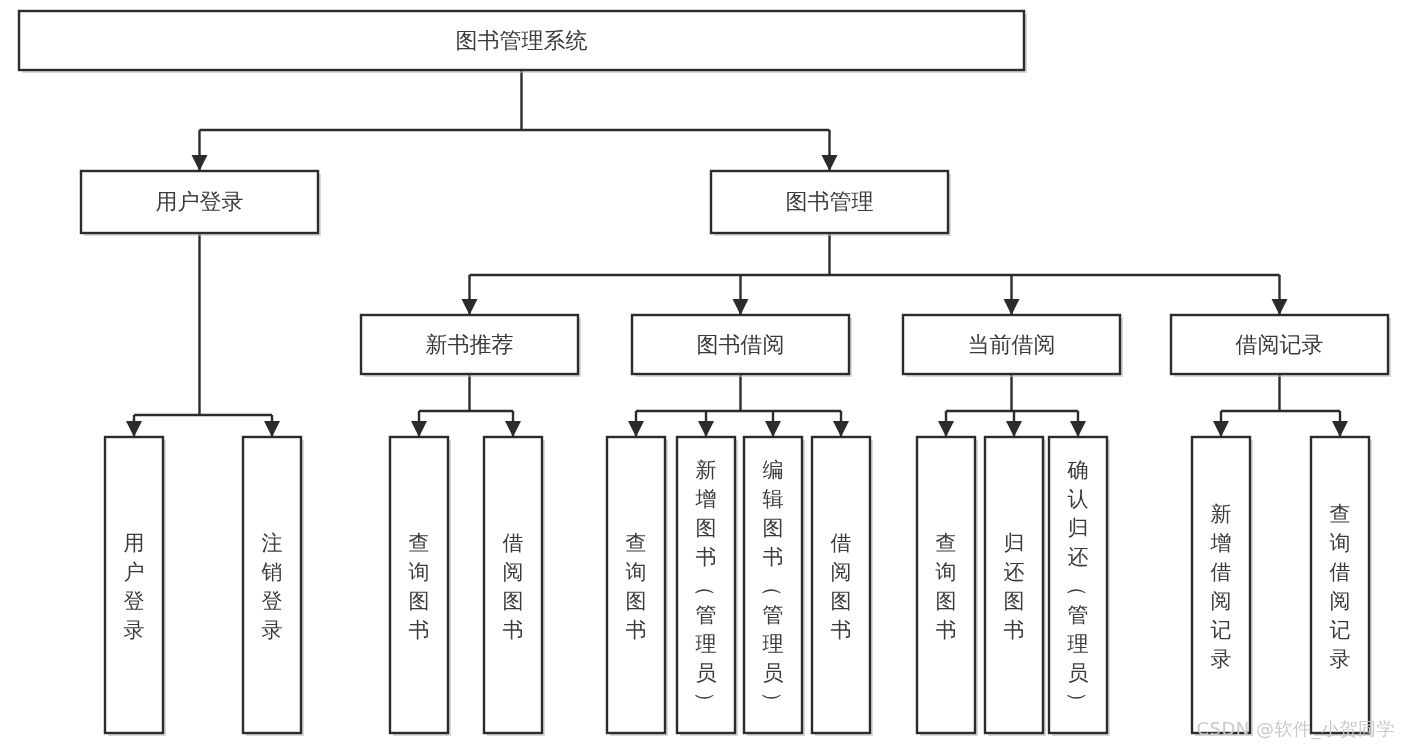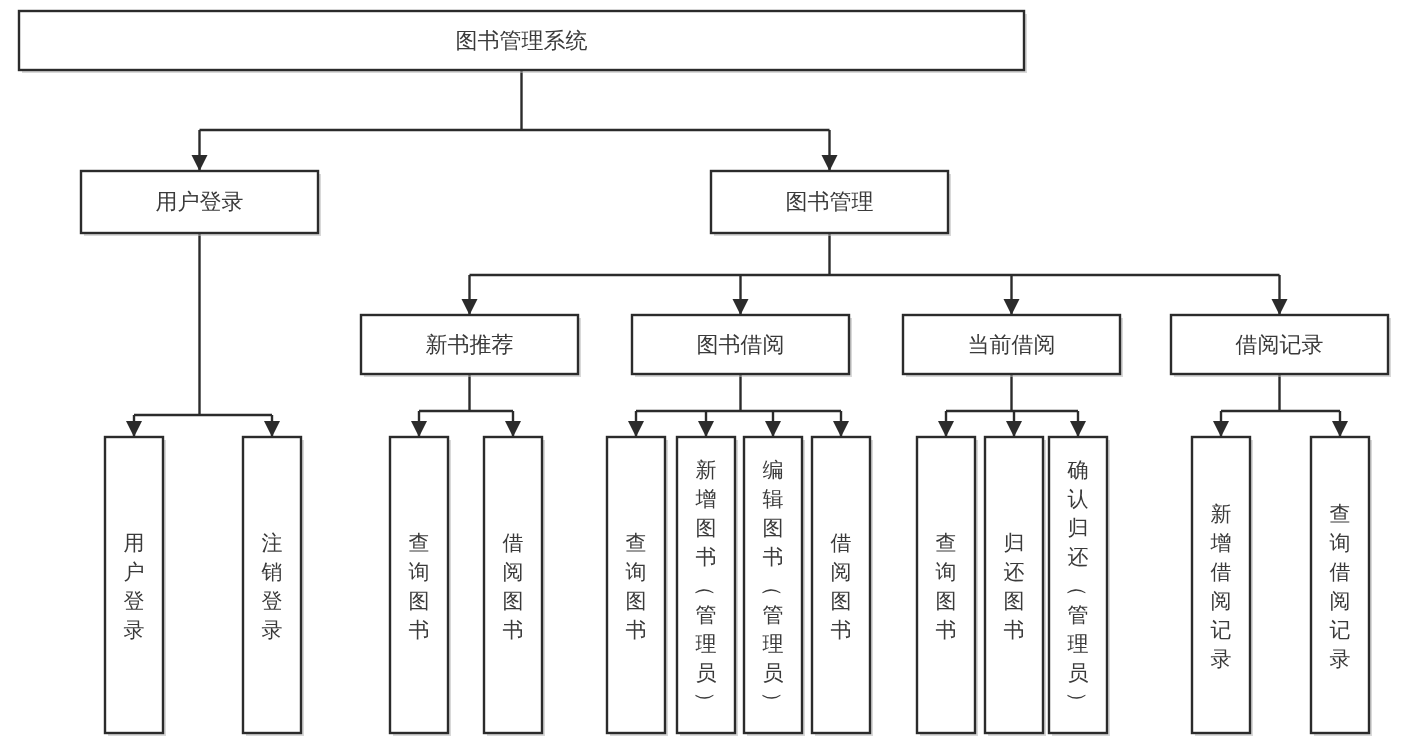--- a/index.html
+++ b/index.html
@@ -303,13 +303,14 @@
             <text x="1340" y="520.62" class="node-label-vert">查</text>
             <text x="1340" y="549.62" class="node-label-vert">询</text>
             <text x="1340" y="578.62" class="node-label-vert">借</text>
             <text x="1340" y="607.62" class="node-label-vert">阅</text>
             <text x="1340" y="636.62" class="node-label-vert">记</text>
             <text x="1340" y="665.62" class="node-label-vert">录</text>
           </g>
         </g>
       </g>
   </svg>
+  <div class="watermark">CSDN @软件_小贺同学</div>
 </div>
 
 </body></html>

